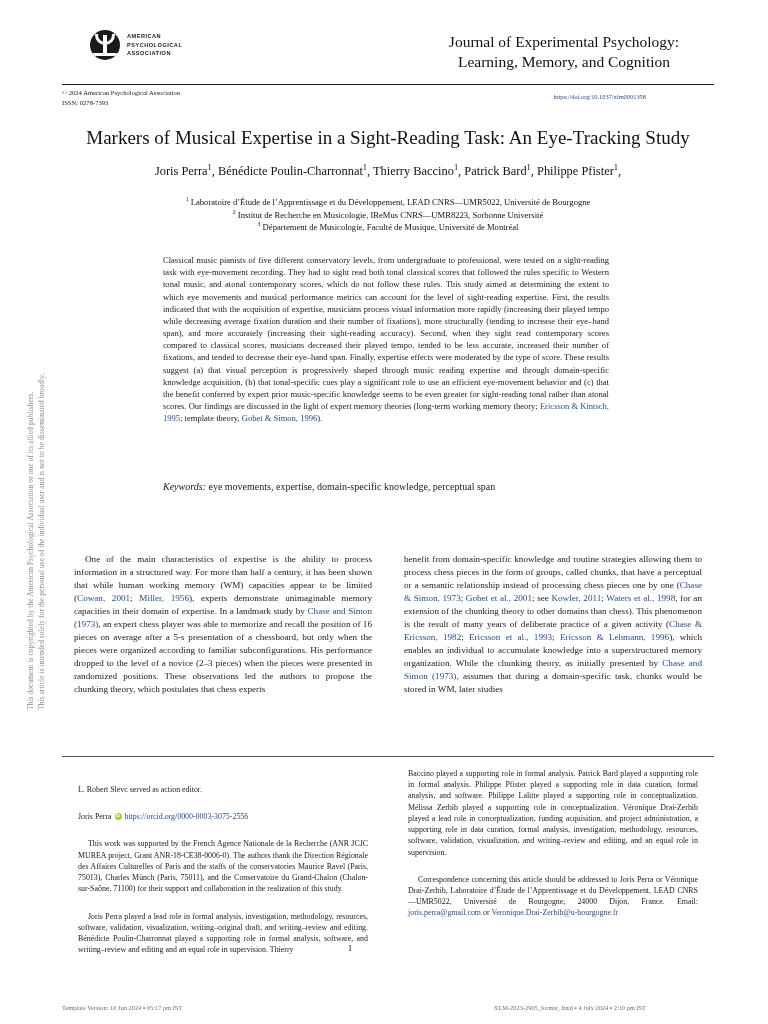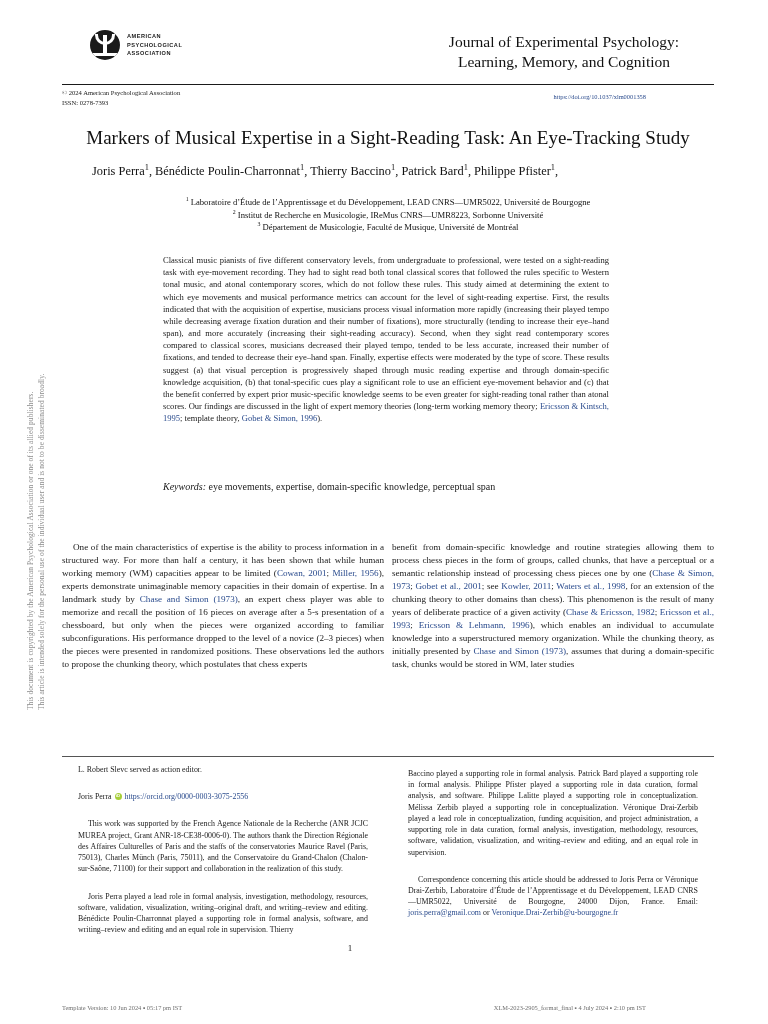--- a/index.html
+++ b/index.html
@@ -153,20 +153,21 @@
     text-align: center;
     font-size: 19px;
     line-height: 1.3;
     color: #111;
   }
   .authors {
     position: absolute;
     left: 92px;
     top: 163px;
     width: 592px;
+    text-align: center;
     font-size: 12.4px;
     line-height: 1.42;
     color: #111;
   }
   .affils {
     position: absolute;
     left: 62px;
     top: 196px;
     width: 652px;
     text-align: center;
@@ -209,34 +210,34 @@
     top: 541px;
     width: 322px;
     font-size: 9.15px;
     line-height: 1.415;
     text-align: justify;
     color: #1a1a1a;
     hyphens: auto;
   }
   .body-col.left  { left: 62px; }
   .body-col.right { left: 392px; }
-  .body-col p { margin: 0; text-indent: 11px; }
+  .body-col p { margin: 12px; text-indent: 11px; }
   .body-col p.noindent { text-indent: 0; }
 
   
   .foot-rule {
     position: absolute;
     left: 62px;
     top: 756px;
     width: 652px;
     border-top: 1px solid #555;
   }
   .foot-col {
     position: absolute;
-    top: 748px;
+    top: 768px;
     width: 322px;
     font-size: 7.9px;
     line-height: 1.42;
     text-align: justify;
     color: #1a1a1a;
     hyphens: auto;
   }
   .foot-col.left  { left: 62px; }
   .foot-col.right { left: 392px; top: 752px; }
   .foot-col p { margin: 16px; text-indent: 10px; }

